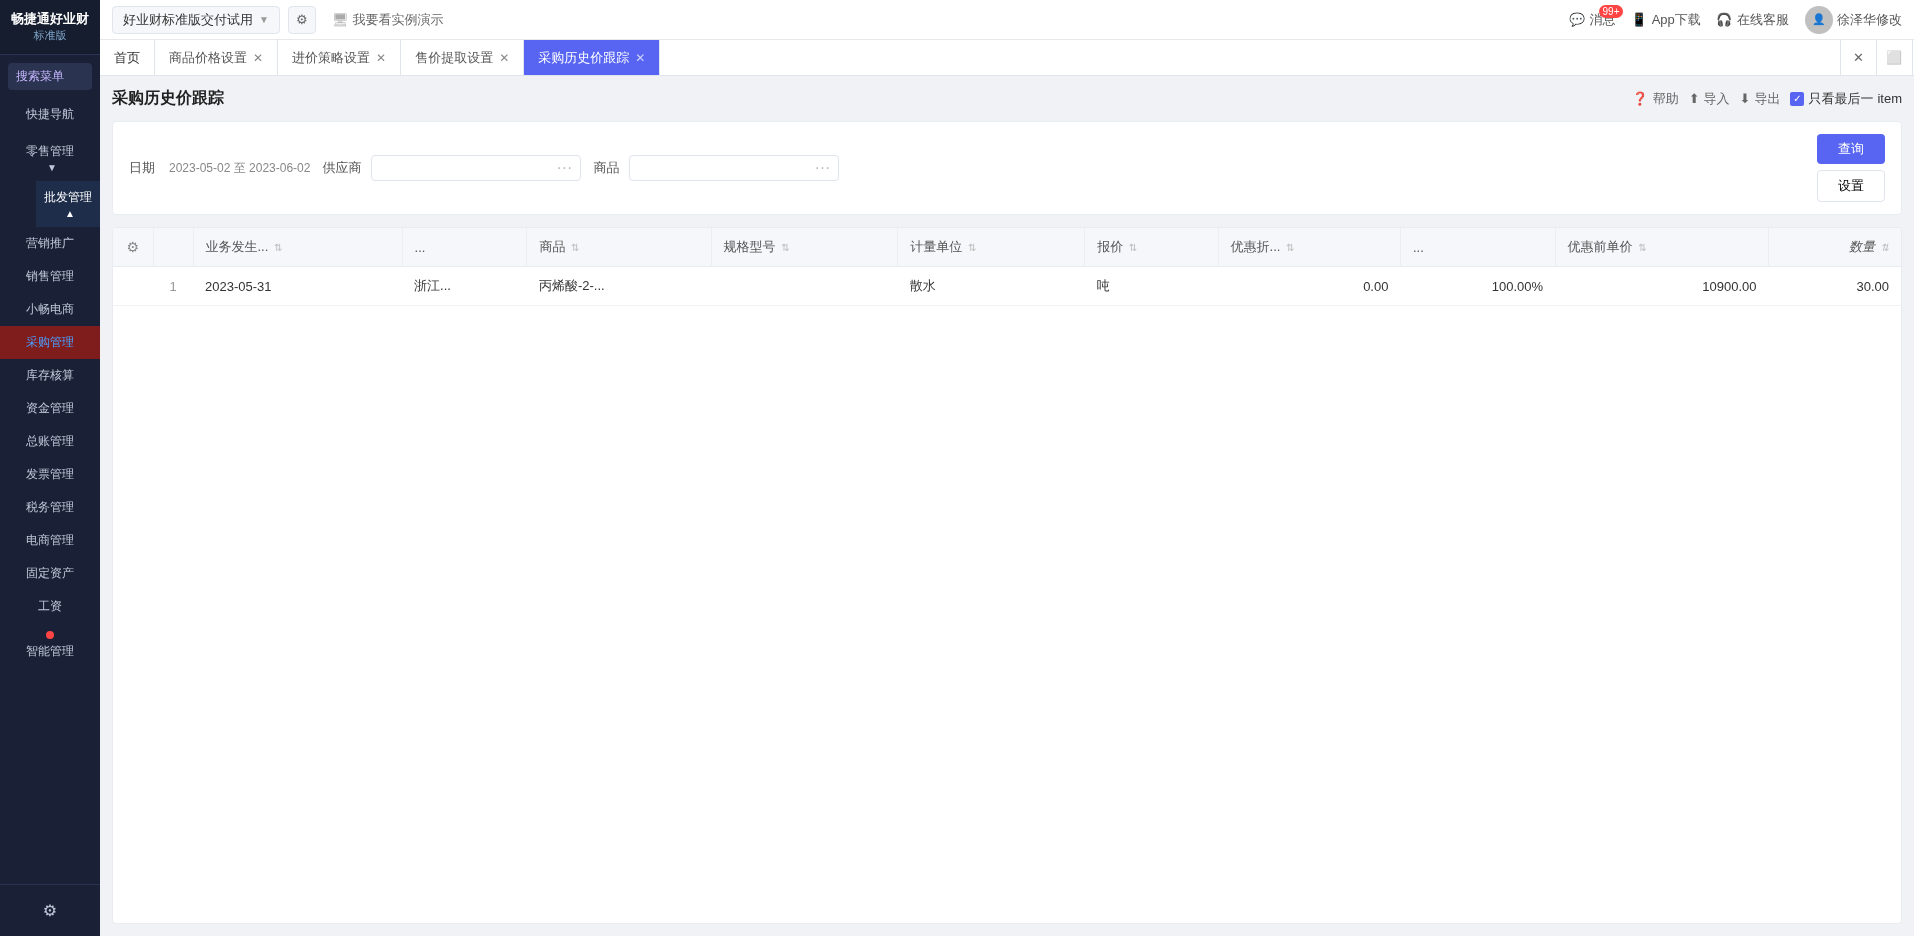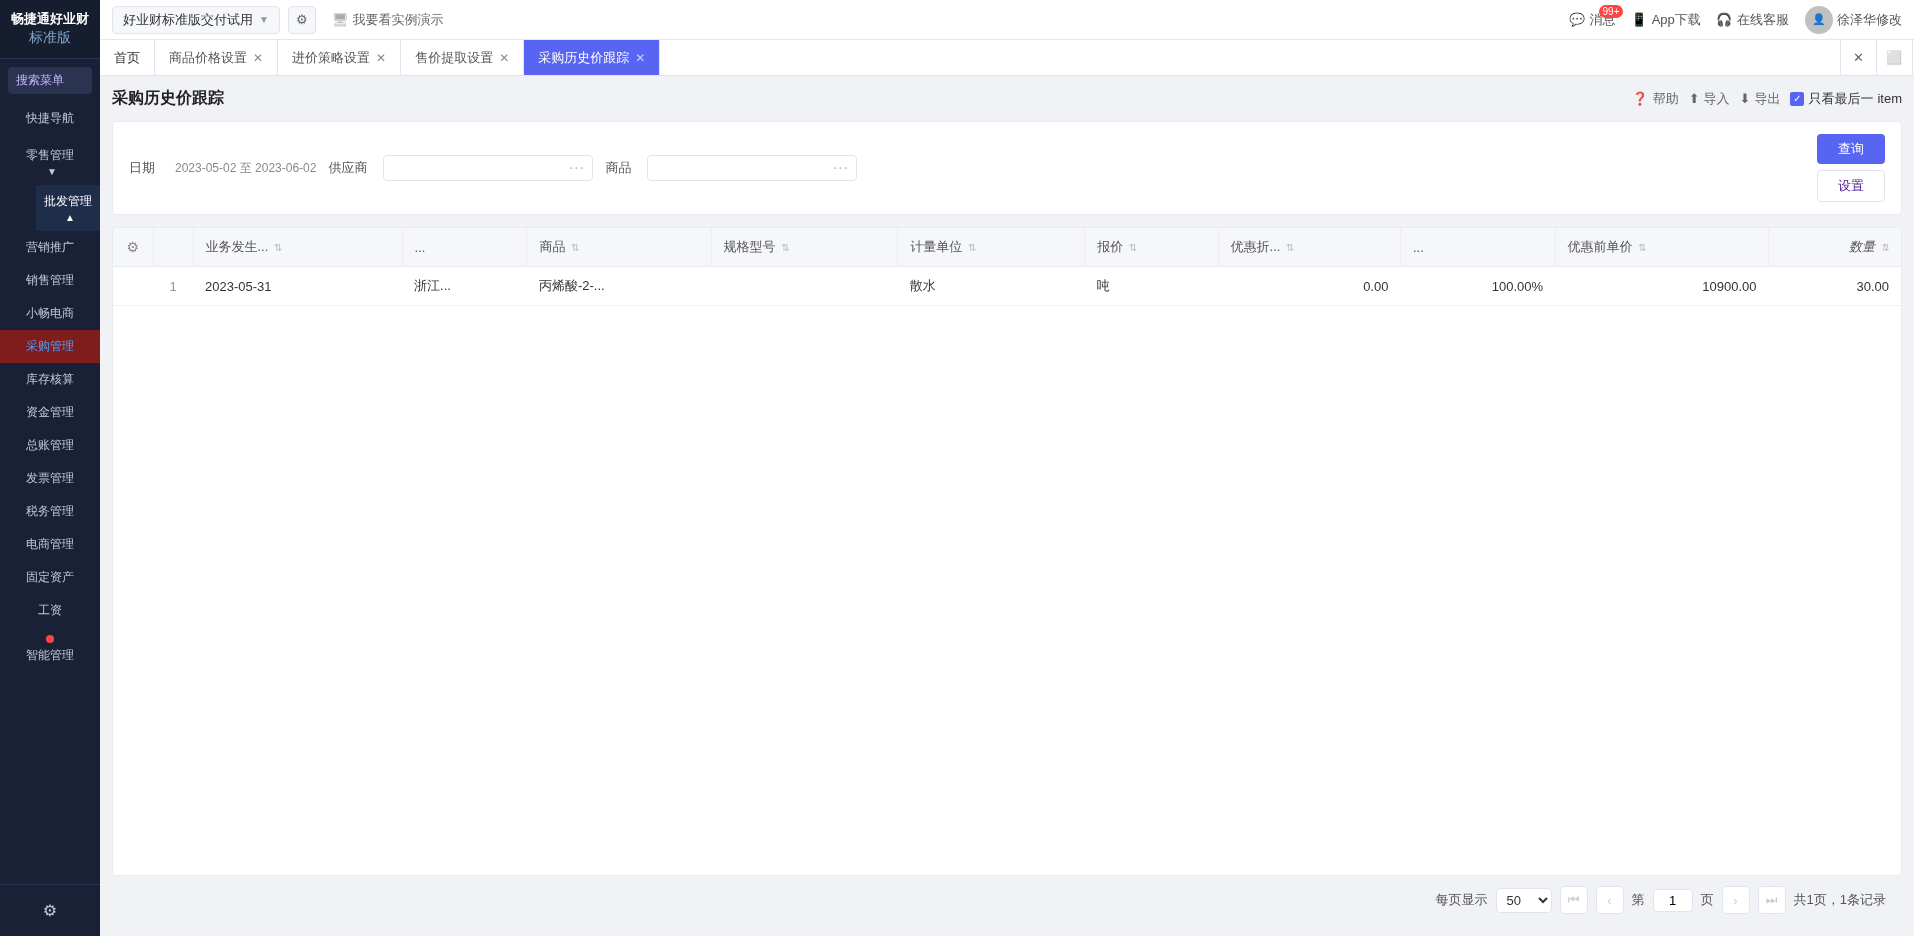--- a/index.html
+++ b/index.html
@@ -2,21 +2,21 @@
 <html><head>
   <meta charset="utf-8">
   <style>
     * { box-sizing: border-box; margin: 0; padding: 0; }
     body { font-family: "Microsoft YaHei", "PingFang SC", sans-serif; font-size: 13px; background: #f0f2f5; color: #333; display: flex; height: 936px; overflow: hidden; }
 
     
     .sidebar { width: 100px; background: #1a2035; color: #ccc; display: flex; flex-direction: column; flex-shrink: 0; }
     .sidebar-logo { padding: 10px 8px; background: #151d2e; color: #fff; font-size: 12px; line-height: 1.4; text-align: center; border-bottom: 1px solid #2a3350; }
     .sidebar-logo .app-name { font-size: 13px; font-weight: bold; }
-    .sidebar-logo .version { font-size: 14px; color: #7fa3c8; }
+    .sidebar-logo .version { font-size: 11px; color: #7fa3c8; }
     .sidebar-search { padding: 8px; }
     .sidebar-search-btn { width: 100%; background: #2a3350; border: none; color: #c4b5fd; padding: 5px 8px; border-radius: 4px; cursor: pointer; font-size: 12px; text-align: left; }
     .sidebar-nav { padding: 4px 0; }
     .sidebar-nav-item { padding: 8px 0; text-align: center; color: #bfc9db; font-size: 12px; cursor: pointer; display: flex; flex-direction: column; align-items: center; gap: 2px; }
     .sidebar-nav-item.active { background: #7f1d1d; color: #4a9eff; }
     .sidebar-nav-item.expanded { background: #1e2d4a; color: #fff; margin-left: 36px; }
     .sidebar-nav-item .arrow { font-size: 10px; margin-left: 4px; }
     .sidebar-nav-item.has-dot::before { content: ''; display: inline-block; width: 8px; height: 8px; background: #ff4444; border-radius: 50%; margin-bottom: 2px; }
     .sidebar-bottom { margin-top: auto; padding: 8px 0; border-top: 1px solid #2a3350; text-align: center; }
     .sidebar-bottom-icon { padding: 8px; color: #bfc9db; font-size: 16px; cursor: pointer; }
@@ -53,31 +53,31 @@
     .page-header { display: flex; align-items: center; justify-content: space-between; margin-bottom: 12px; }
     .page-title { font-size: 16px; font-weight: bold; color: #222; }
     .page-actions { display: flex; align-items: center; gap: 10px; }
     .page-action-link { display: flex; align-items: center; gap: 4px; color: #666; font-size: 13px; cursor: pointer; }
     .only-last-checkbox { display: flex; align-items: center; gap: 4px; font-size: 13px; color: #333; }
     .checkbox-blue { width: 14px; height: 14px; background: #5865f2; border-radius: 2px; display: flex; align-items: center; justify-content: center; color: #fff; font-size: 10px; cursor: pointer; }
 
     
     .filter-panel { background: #fff; border: 1px solid #e8ecf0; border-radius: 4px; padding: 12px 16px; margin-bottom: 12px; }
     .filter-row { display: flex; align-items: center; gap: 12px; flex-wrap: wrap; }
-    .filter-item { display: flex; align-items: center; gap: 16px; }
+    .filter-item { display: flex; align-items: center; gap: 10px; }
     .filter-label { color: #555; font-size: 13px; white-space: nowrap; }
     .date-btns { display: flex; align-items: center; gap: 4px; }
     .date-btn { padding: 3px 8px; border-radius: 4px; border: 1px solid #e0e4ed; background: #fff; color: #555; font-size: 12px; cursor: pointer; }
     .date-btn.active { background: #5865f2; color: #fff; border-color: #5865f2; border-radius: 10px; }
     .date-range { font-size: 12px; color: #888; margin-left: 4px; }
     .filter-input-wrap { display: flex; align-items: center; border: 1px solid #e0e4ed; border-radius: 4px; background: #fff; padding: 3px 8px; min-width: 180px; }
     .filter-input { border: none; outline: none; font-size: 13px; color: #333; width: 100%; background: transparent; }
     .filter-dots { color: #bbb; cursor: pointer; font-size: 16px; }
     .query-btn { background: #5865f2; color: #fff; border: none; border-radius: 4px; padding: 6px 20px; font-size: 13px; cursor: pointer; }
-    .settings-btn { background: #fff; color: #4c1d95; border: 1px solid #e0e4ed; border-radius: 4px; padding: 6px 20px; font-size: 13px; cursor: pointer; }
+    .settings-btn { background: #fff; color: #000000; border: 1px solid #e0e4ed; border-radius: 4px; padding: 6px 20px; font-size: 13px; cursor: pointer; }
     .filter-right { margin-left: auto; display: flex; flex-direction: column; gap: 6px; }
 
     
     .table-wrap { background: #fff; border: 1px solid #e8ecf0; border-radius: 4px; overflow: auto; flex: 1; }
     table { width: 100%; border-collapse: collapse; font-size: 13px; }
     thead tr { background: #f5f7fa; border-bottom: 1px solid #e8ecf0; }
     thead th { padding: 10px 12px; text-align: left; color: #555; font-weight: 500; white-space: nowrap; border-right: 1px solid #eee; user-select: none; }
     thead th:last-child { border-right: none; }
     thead th .sort-icon { color: #bbb; font-size: 10px; margin-left: 2px; }
     tbody tr { border-bottom: 1px solid #f0f2f5; }
@@ -362,32 +362,15 @@
               <span>10900.00</span>
             </td>
             <td style="text-align:right;">
               <span>30.00</span>
             </td>
           </tr>
         </tbody>
       </table>
     </div>
 
-    <div class="pagination">
-      <span class="pagination-label">每页显示</span>
-      <select class="pagination-select">
-        <option>50</option>
-        <option>10</option>
-        <option>20</option>
-        <option>100</option>
-      </select>
-      <div class="pagination-btn disabled">⏮</div>
-      <div class="pagination-btn disabled">‹</div>
-      <span class="pagination-text">第</span>
-      <input class="pagination-page-input" type="text" value="1" style="">
-      <span class="pagination-text">页</span>
-      <div class="pagination-btn disabled">›</div>
-      <div class="pagination-btn disabled">⏭</div>
-      <span class="pagination-info">共1页，1条记录</span>
-    </div>
 
   </div>
 </div>
 
 </body></html>

